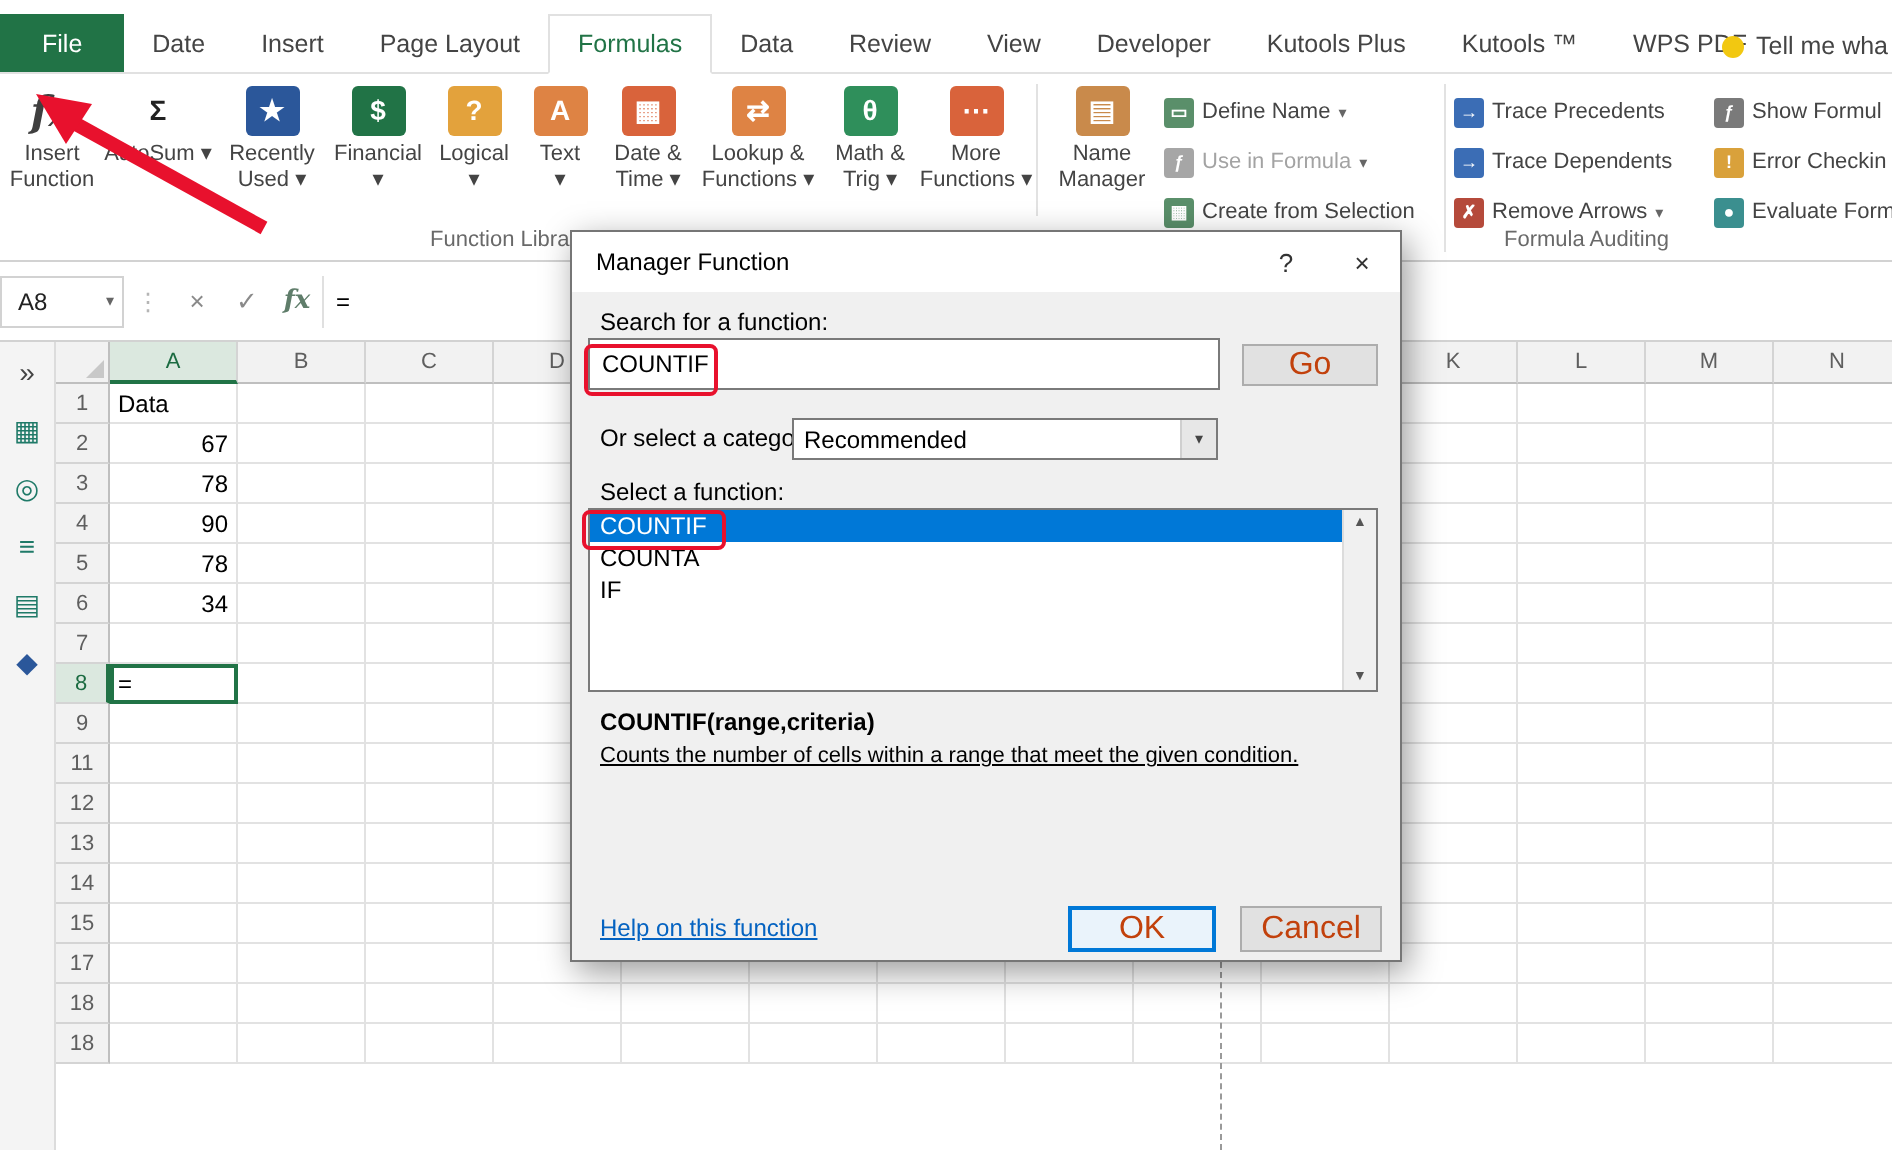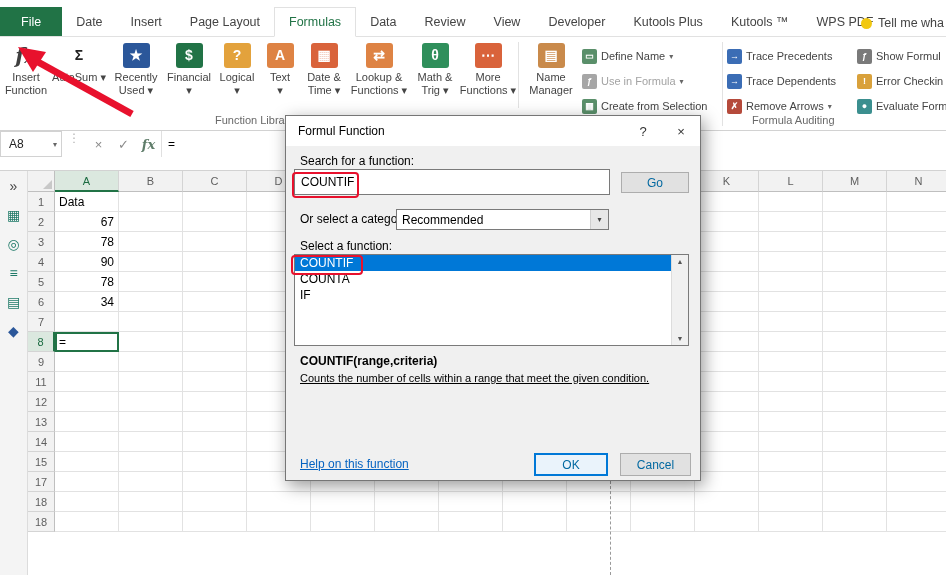--- a/index.html
+++ b/index.html
@@ -38,21 +38,21 @@
   .sicon { width:15px; height:15px; border-radius:2px; color:#fff; font-size:9px; font-weight:bold;
            display:flex; align-items:center; justify-content:center; flex:none; }
   .sarrow { font-size:8px; color:#666; }
   .grp-label { position:absolute; top:76px; font-size:11px; color:#696969; white-space:nowrap; }
 
   
   .annot-arrow { position:absolute; left:4px; top:42px; z-index:30; pointer-events:none; }
 
   
   .formula-bar { position:absolute; left:0; top:131px; right:0; height:40px; background:#fff;
-                 border-bottom:1px solid #d2d2d2; display:flex; align-items:flex-start; }
+                 border-bottom:1px solid #d2d2d2; display:flex; align-items:center; }
   .name-box { width:62px; height:26px; border:1px solid #d2d2d2; display:flex; align-items:center;
               padding-left:8px; font-size:12px; color:#222; position:relative; margin-left:0; }
   .nb-arrow { position:absolute; right:4px; font-size:8px; color:#666; }
   .fb-handle { color:#b5b5b5; padding:0 6px; font-size:12px; }
   .fb-btn { width:25px; height:26px; display:flex; align-items:center; justify-content:center;
             font-size:13px; color:#8a8a8a; cursor:pointer; }
   .fb-fx { font-family:"DejaVu Serif", serif; font-style:italic; color:#5f7d6a; font-weight:bold; }
   .fb-input { flex:1; height:26px; border-left:1px solid #e0e0e0; display:flex; align-items:center;
               padding-left:6px; font-size:12px; color:#000; }
 
@@ -90,21 +90,21 @@
             border:1px solid #767676; box-shadow:3px 5px 16px rgba(0,0,0,.4); z-index:50; font-size:12px; }
   .dlg-title { height:30px; background:#fff; display:flex; align-items:center; padding-left:12px; }
   .dlg-title-text { flex:1; color:#000; }
   .dlg-help,.dlg-close { width:38px; height:30px; display:flex; align-items:center; justify-content:center;
                          color:#333; font-size:13px; cursor:pointer; }
   .dlg-body { position:relative; height:336px; }
   .lbl { position:absolute; color:#000; }
   .lbl-search { left:14px; top:8px; }
   .search-input { position:absolute; left:8px; top:23px; width:316px; height:26px; background:#fff;
                   border:1px solid #7a7a7a; font-family:inherit; font-size:12px; padding-left:6px; color:#000; }
-  .btn { font-family:inherit; font-size:12px; color:#0369a1; cursor:pointer; }
+  .btn { font-family:inherit; font-size:16px; color:#c2410c; cursor:pointer; }
   .go-btn { position:absolute; left:335px; top:26px; width:68px; height:21px; background:#e1e1e1;
             border:1px solid #adadad; }
   .lbl-cat { left:14px; top:66px; }
   .combo { position:absolute; left:110px; top:63px; width:213px; height:21px; background:#fff;
            border:1px solid #7a7a7a; display:flex; align-items:center; padding-left:5px; cursor:pointer; }
   .combo-arrow { position:absolute; right:0; top:0; width:18px; height:19px; background:#e7e7e7;
                  border-left:1px solid #cfcfcf; display:flex; align-items:center; justify-content:center;
                  font-size:8px; color:#444; }
   .lbl-sel { left:14px; top:93px; }
   .func-list { position:absolute; left:8px; top:108px; width:395px; height:92px; background:#fff;
@@ -593,21 +593,21 @@
         <div class="cell"></div>
         <div class="cell"></div>
         <div class="cell"></div>
         <div class="cell"></div>
       </div>
     </div>
   <div class="page-break"></div>
 
   <div class="dialog">
     <div class="dlg-title">
-      <span class="dlg-title-text">Formul Function</span>
+      <span class="dlg-title-text">Manager Function</span>
       <span class="dlg-help">?</span>
       <span class="dlg-close">×</span>
     </div>
     <div class="dlg-body">
       <div class="lbl lbl-search">Search for a function:</div>
       <input class="search-input" value="COUNTIF" style="">
       <button class="btn go-btn">Go</button>
       <div class="lbl lbl-cat">Or select a category:</div>
       <div class="combo">
         <span>Recommended</span>

